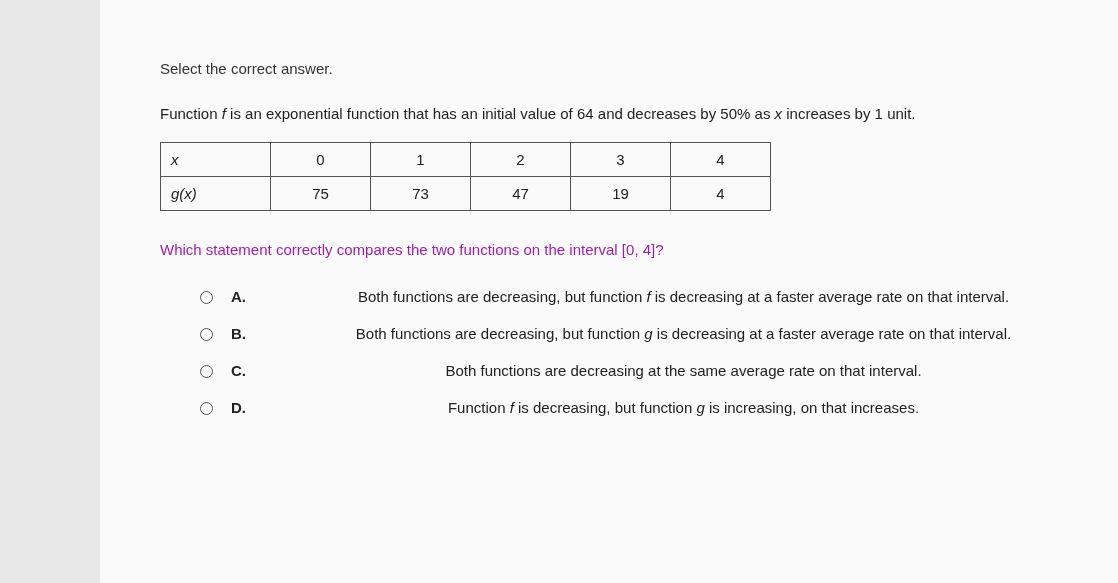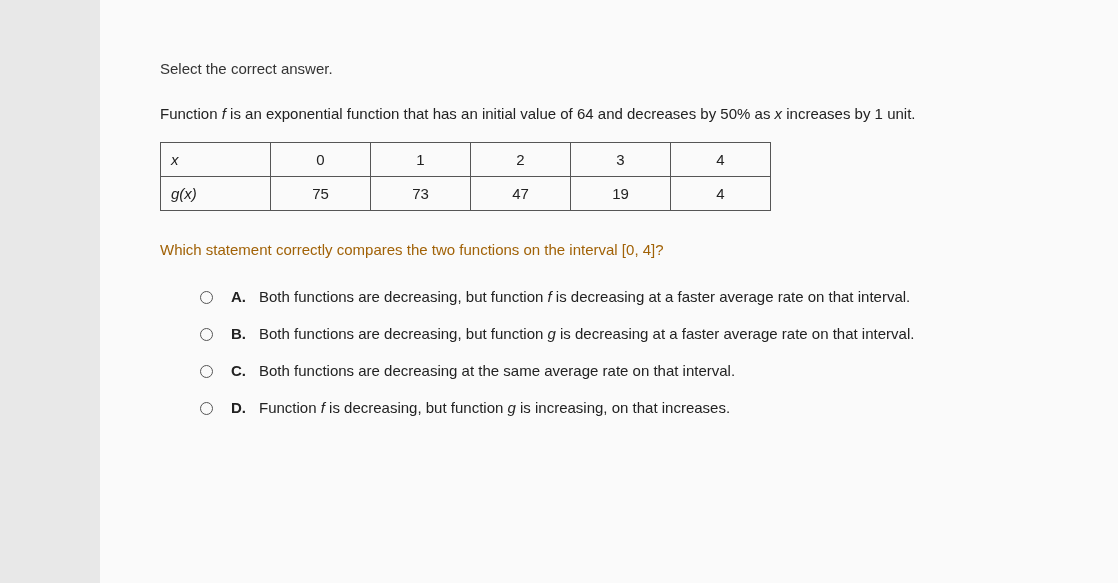--- a/index.html
+++ b/index.html
@@ -63,21 +63,21 @@
       text-align: left;
       padding-left: 10px;
       width: 110px;
     }
     .data-table td.val {
       width: 100px;
     }
     .question {
       font-size: 15px;
       margin-bottom: 30px;
-      color: #a16207;
+      color: #a21caf;
     }
     .options {
       padding-left: 40px;
     }
     .option-row {
       display: flex;
       align-items: baseline;
       margin-bottom: 20px;
       font-size: 15px;
       color: #222;
@@ -92,20 +92,21 @@
       position: relative;
       top: 2px;
     }
     .option-letter {
       font-weight: bold;
       width: 28px;
       flex-shrink: 0;
     }
     .option-text {
       flex: 1;
+      text-align: center;
     }
   </style>
 </head>
 <body>
 
 <div class="page-number-badge">2</div>
 
 <div class="content">
 
   <div class="instruction">Select the correct answer.</div>

